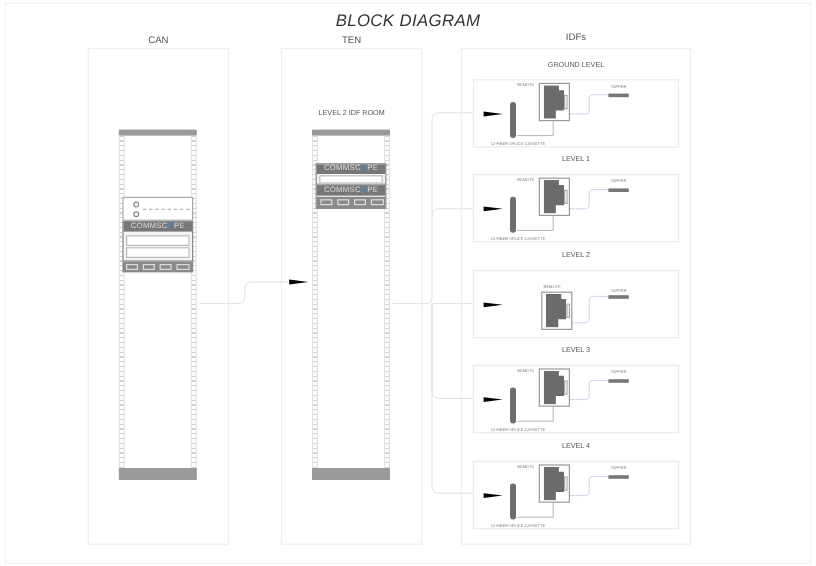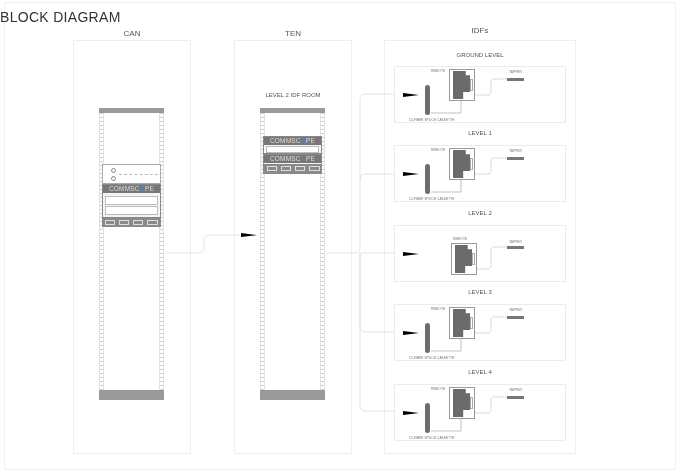--- a/index.html
+++ b/index.html
@@ -1,19 +1,19 @@
 <!DOCTYPE html>
 <html><head>
 <meta charset="utf-8">
 <style>
   * { box-sizing: border-box; margin: 0; padding: 0; }
   html, body { width: 680px; height: 472px; background: #ffffff; overflow: hidden; }
   body { font-family: "Liberation Sans", sans-serif; color: #333; position: relative; }
   .frame { position: absolute; left: 4px; top: 2px; width: 672px; height: 468px; border: 1px solid #f0f0f0; background: #fff; }
-  .title { position: absolute; left: 0; width: 680px; top: 9px; text-align: left; font-size: 14px; color: #333; letter-spacing: 0.3px; }
+  .title { position: absolute; left: 0; width: 680px; top: 9px; text-align: center; font-size: 14px; color: #333; letter-spacing: 0.3px; font-style: italic; }
   .col-label { position: absolute; font-size: 8px; color: #555; text-align: center; }
   .panel { position: absolute; border: 1px solid #eeeeee; background: #fff; }
   .rack { position: absolute; background: #fff; }
   .rack .cap { position: absolute; left: 0; width: 100%; height: 5px; background: #9a9a9a; }
   .rack .capb { position: absolute; left: 0; width: 100%; height: 10px; background: #9a9a9a; }
   .rail { position: absolute; top: 5px; bottom: 10px; width: 5px;
     background-image: repeating-linear-gradient(to bottom, #cfcfcf 0px, #cfcfcf 1px, transparent 1px, transparent 4px);
     border-left: 1px solid #e2e2e2; border-right: 1px solid #e2e2e2; }
   .equip { position: absolute; border: 1px solid #888; background: #f4f4f4; }
   .brandbar { position: absolute; left: 0; width: 100%; height: 8px; background: #777; color: #ddd; font-size: 6.5px; line-height: 8px; text-align: center; letter-spacing: 0.2px; }

